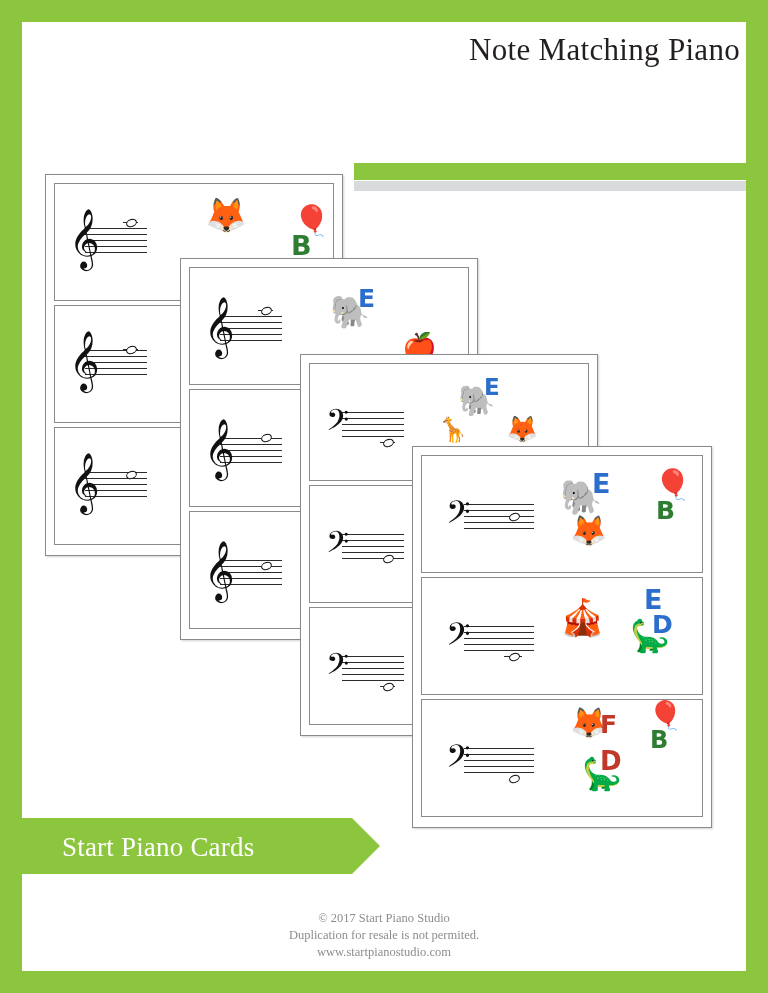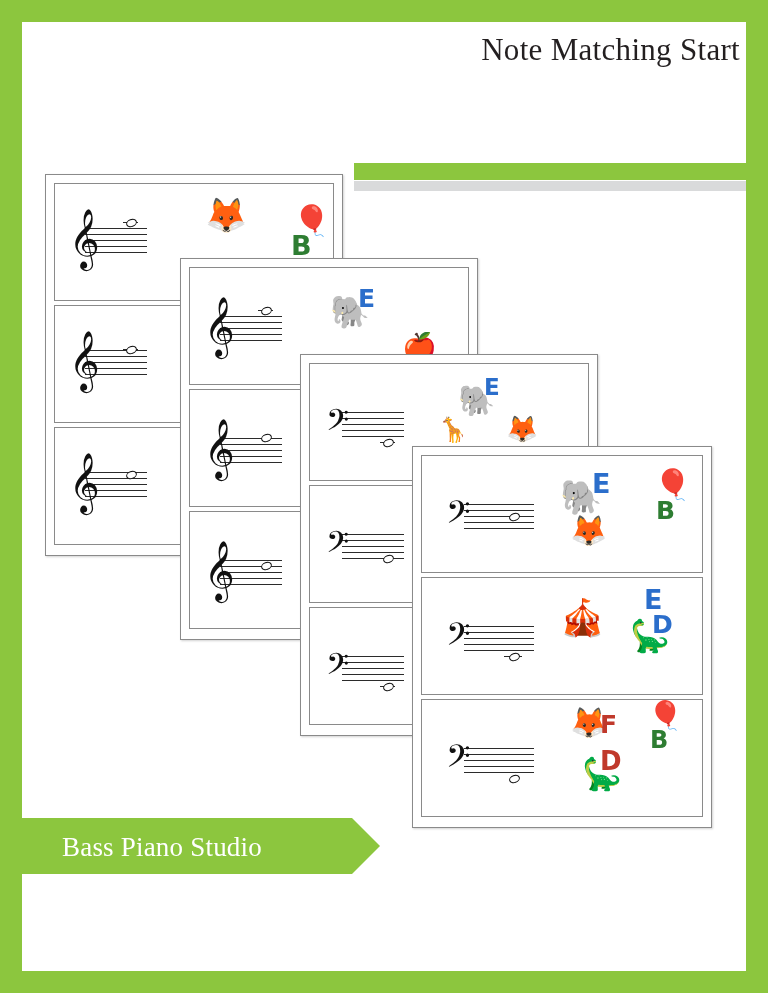--- a/index.html
+++ b/index.html
@@ -397,28 +397,33 @@
         <span style="position:absolute; left:6px; top:26px; font-size:24px; color:#2e7d32;">B</span>
       </div>
       <div class="pic" style="left:160px; top:48px;">
         <span class="emoji" style="left:0; top:10px; font-size:32px;">🦕</span>
         <span style="position:absolute; left:18px; top:0; font-size:26px; color:#c0392b;">D</span>
       </div>
     </div>
   </div>
 
   <div class="title-block">
-    <div class="title-line">Note Matching Start</div>
+    <div class="title-line">Note Matching Piano</div>
   </div>
 
   <div class="title-rule-wrap">
     <div class="title-rule-green"></div>
     <div class="title-rule-grey"></div>
   </div>
 
 
   <div class="ribbon"></div>
   <div class="ribbon-tip"></div>
-  <div class="ribbon-text">Bass Piano Studio</div>
-
+  <div class="ribbon-text">Start Piano Cards</div>
+
+  <div class="footer">
+    <div>© 2017 Start Piano Studio</div>
+    <div>Duplication for resale is not permited.</div>
+    <div>www.startpianostudio.com</div>
+  </div>
 
   <div class="border-frame"></div>
 </div>
 
 </body></html>

